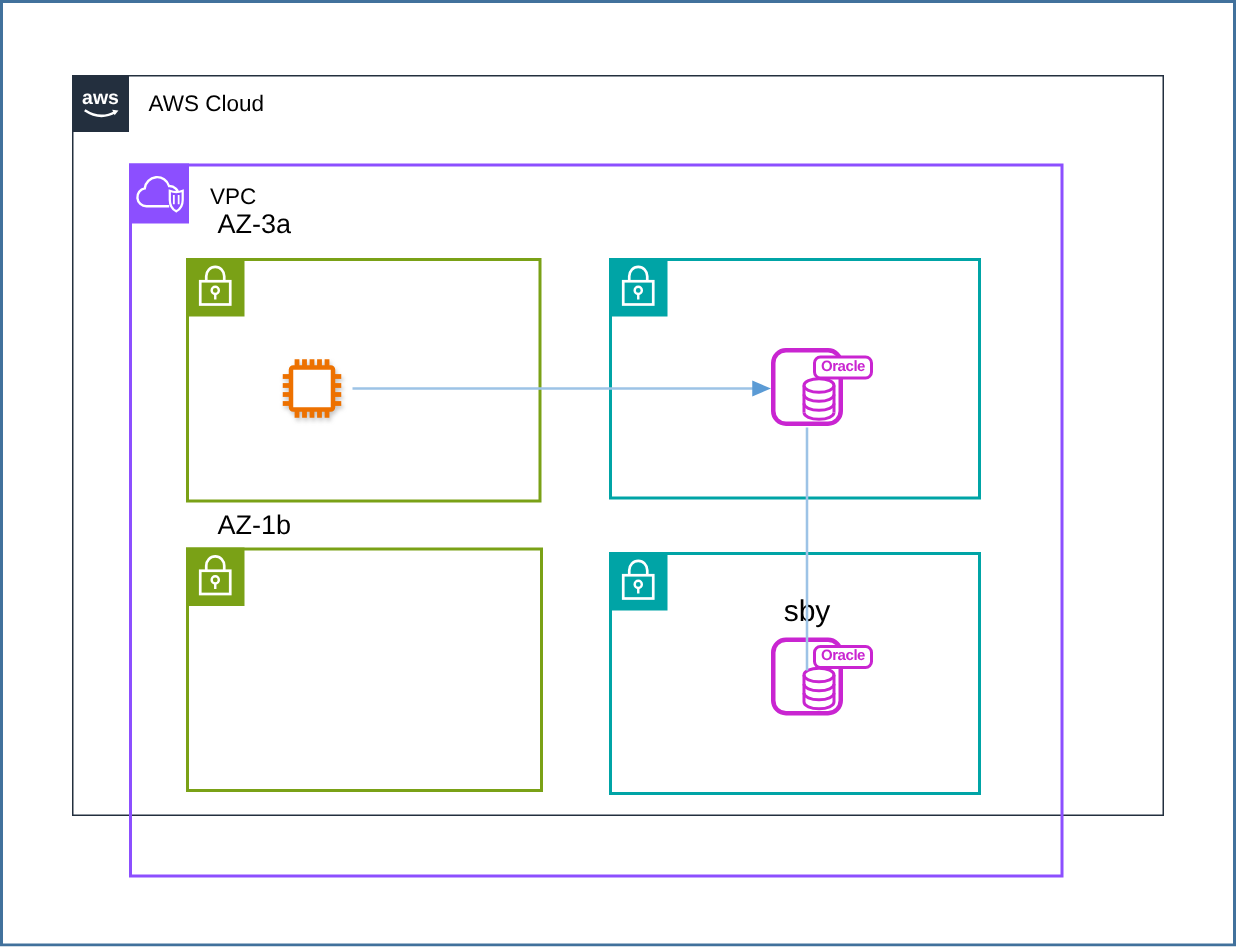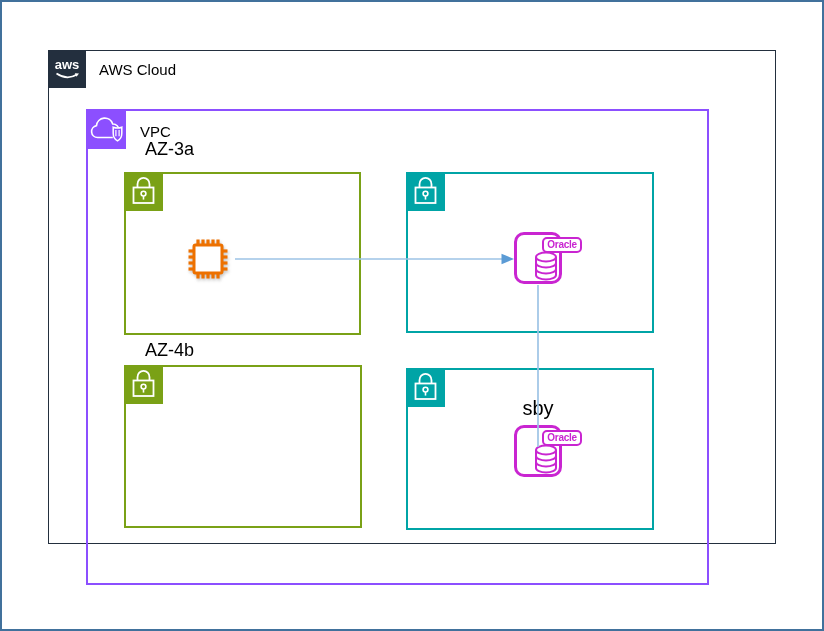--- a/index.html
+++ b/index.html
@@ -86,21 +86,21 @@
       <svg width="40" height="40" viewBox="0 0 40 40">
         <path class="st-white" stroke-width="1.6" d="M26.8 28.5 H11.6 a6 6 0 0 1 -1.1 -11.9 a8.3 8.3 0 0 1 16.2 -1.6 a6.2 6.2 0 0 1 6.4 6.1"></path>
         <path class="fl-purple" stroke="#fff" stroke-width="1.5" d="M27.2 18.2 q4.3 1.7 8.6 0 l0 6.1 q0 5.3 -4.3 7.6 q-4.3 -2.3 -4.3 -7.6 z"></path>
         <path class="st-white" stroke-width="1.2" d="M29.9 21 v6.2 M33.1 21 v6.2"></path>
       </svg>
     </div>
     <span class="hdr-label">VPC</span>
   </div>
 
   <span class="az-label az-a-label">AZ-3a</span>
-  <span class="az-label az-b-label">AZ-4b</span>
+  <span class="az-label az-b-label">AZ-1b</span>
 
   <div class="box az az-a">
     <div class="corner lock-green">
       <svg width="39" height="39" viewBox="0 0 39 39">
         <path class="st-white" stroke-width="1.8" d="M13.5 15.5 v-3.3 a6 6.3 0 0 1 12 0 v3.3"></path>
         <rect class="st-white" stroke-width="1.8" x="9.5" y="15.5" width="20" height="15.5"></rect>
         <circle class="st-white" stroke-width="1.6" cx="19.5" cy="21.6" r="2.4"></circle>
         <path class="st-white" stroke-width="1.6" d="M19.5 24 V27.6"></path>
       </svg>
     </div>

